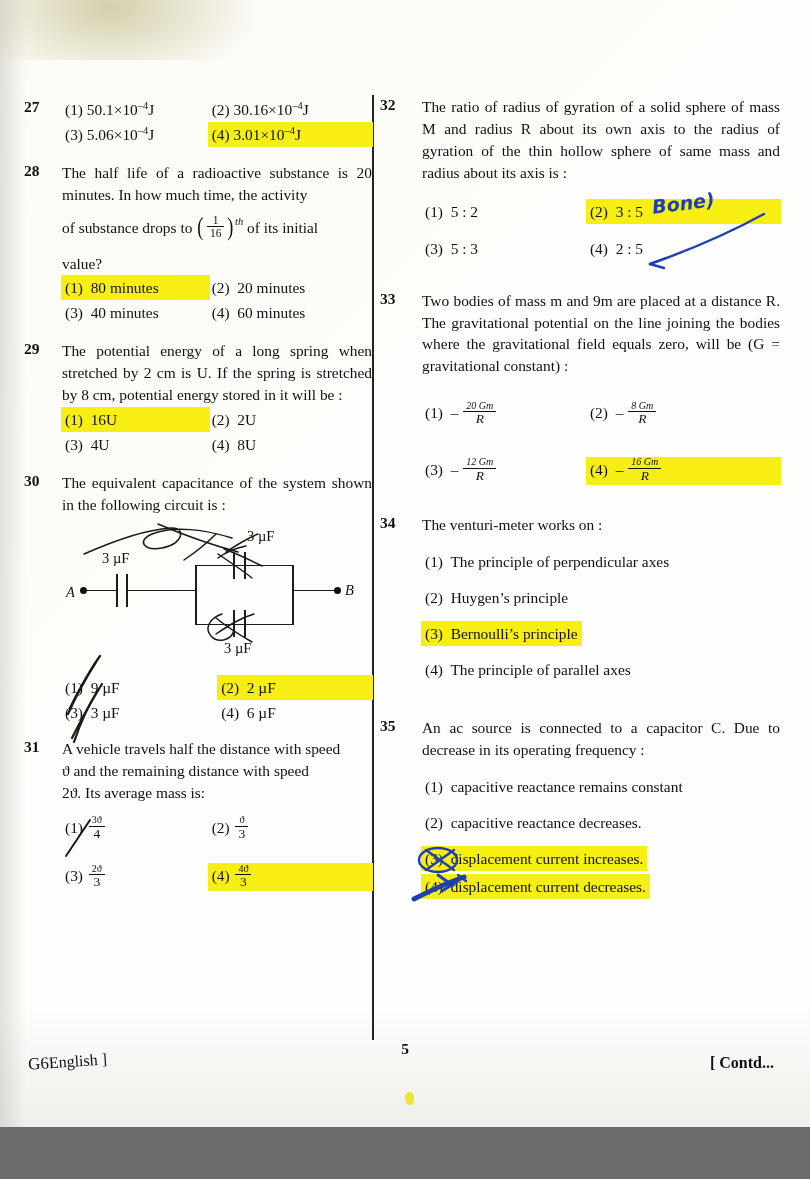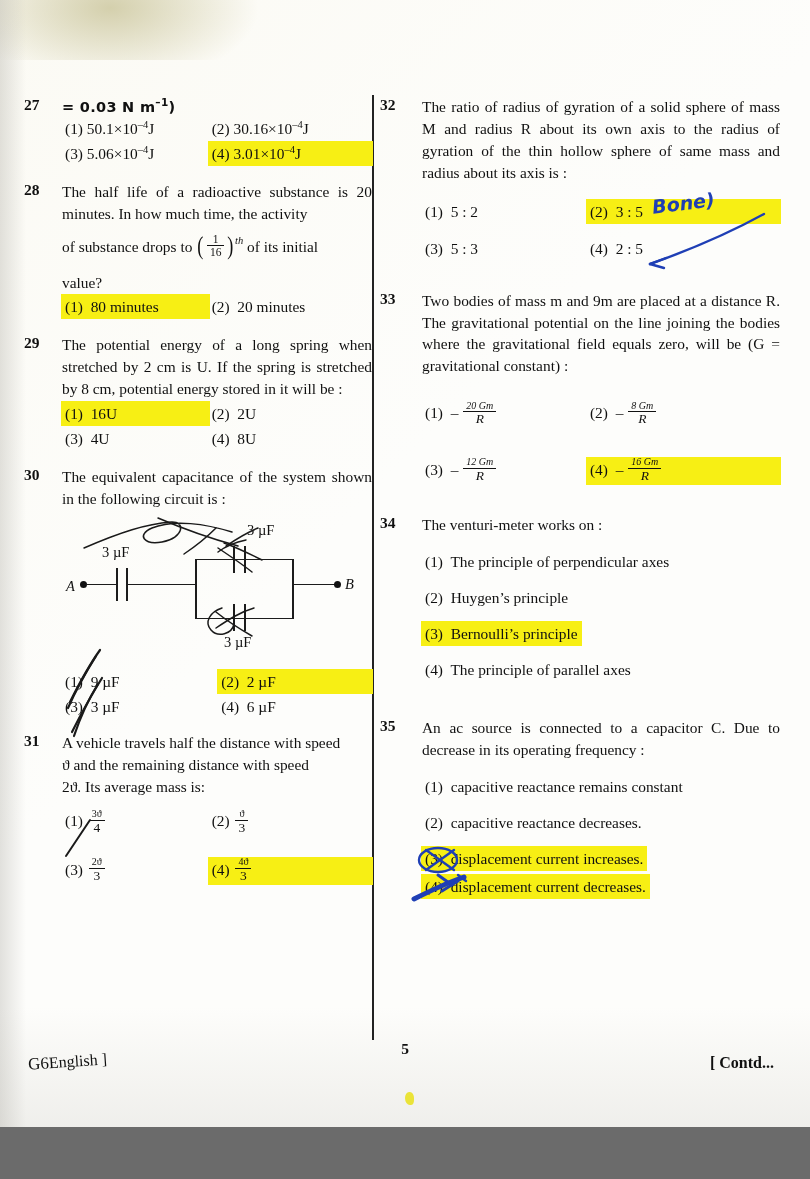--- a/index.html
+++ b/index.html
@@ -227,23 +227,20 @@
   <div class="scan-shadow-left"></div>
   <div class="scan-shadow-bottom"></div>
 
   <div class="divider"></div>
 
   <div class="col col-left">
 
     <div class="q" style="margin-bottom:16px;">
       <div class="qnum">27</div>
       <div class="qbody">
-        <div class="handnote">
-          <span>= 0.03 N m</span><span class="sup">–1</span><span>)</span>
-        </div>
         <div class="opts" style="margin-top:2px;">
           <div class="optrow">
             <span class="opt opt-a"><span>(1)</span> <span>50.1×10</span><span class="sup">–4</span><span>J</span></span>
             <span class="opt opt-b"><span>(2)</span> <span>30.16×10</span><span class="sup">–4</span><span>J</span></span>
           </div>
           <div class="optrow">
             <span class="opt opt-a"><span>(3)</span> <span>5.06×10</span><span class="sup">–4</span><span>J</span></span>
             <span class="opt opt-b hl"><span>(4)</span> <span>3.01×10</span><span class="sup">–4</span><span>J</span></span>
           </div>
         </div>
@@ -259,20 +256,24 @@
           <span class="paren-frac">
             <span class="pl">(</span><span class="frac small"><span class="num">1</span><span class="den">16</span></span><span class="pr">)</span><span class="sup it">th</span>
           </span>
           <span>of its initial</span>
         </div>
         <div class="stem" style="margin-top:5px;">value?</div>
         <div class="opts" style="margin-top:1px;">
           <div class="optrow">
             <span class="opt opt-a hl"><span>(1)</span>&nbsp; <span>80 minutes</span></span>
             <span class="opt opt-b"><span>(2)</span>&nbsp; <span>20 minutes</span></span>
+          </div>
+          <div class="optrow">
+            <span class="opt opt-a"><span>(3)</span>&nbsp; <span>40 minutes</span></span>
+            <span class="opt opt-b"><span>(4)</span>&nbsp; <span>60 minutes</span></span>
           </div>
         </div>
       </div>
     </div>
 
     <div class="q" style="margin-bottom:16px;">
       <div class="qnum">29</div>
       <div class="qbody">
         <div class="stem">The potential energy of a long spring when stretched by 2 cm is U. If the spring is stretched by 8 cm, potential energy stored in it will be :</div>
         <div class="opts" style="margin-top:2px;">

